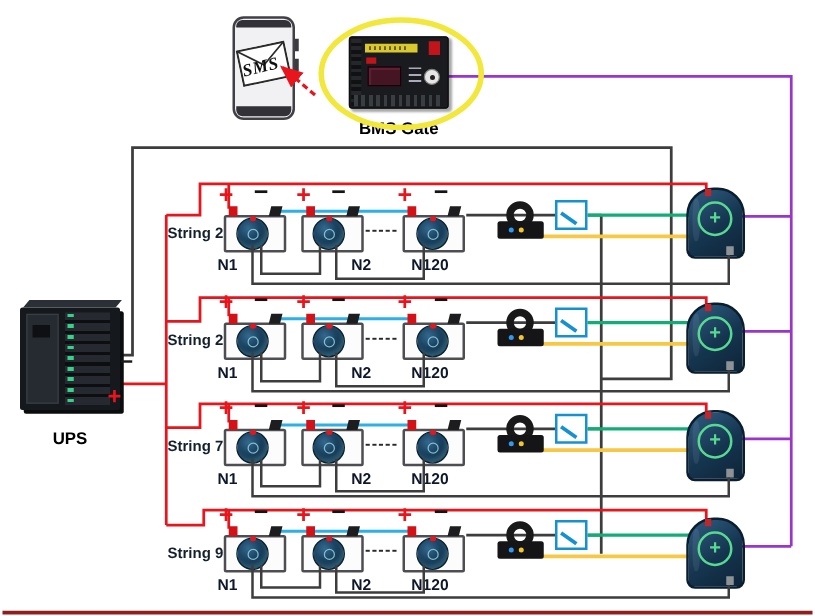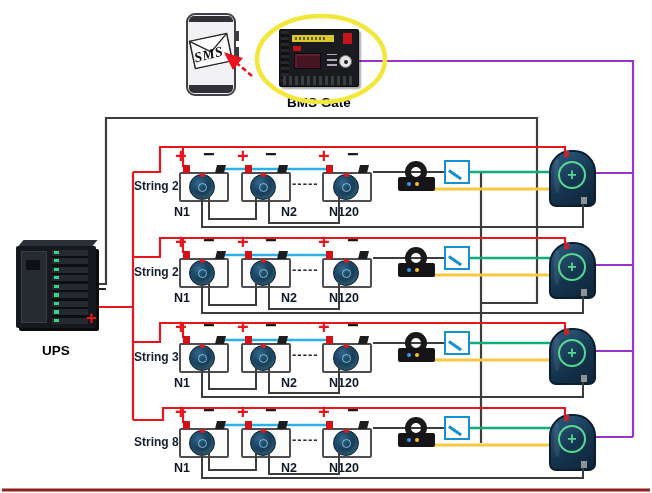--- a/index.html
+++ b/index.html
@@ -212,21 +212,21 @@
     <div class="ct">
         <div class="ring"></div>
         <div class="base"></div>
       </div>
     <div class="sw">
         <i></i>
       </div>
   </div>
 
   <div class="srow" style="--bt:343px">
-    <div class="slabel">String 3</div>
+    <div class="slabel">String 7</div>
     <div class="batt b1"></div>
     <div class="batt b2"></div>
     <div class="batt b3"></div>
     <span class="plus p1">+</span>
     <span class="plus p2">+</span>
     <span class="plus p3">+</span>
     <span class="minus m1">−</span>
     <span class="minus m2">−</span>
     <span class="minus m3">−</span>
     <div class="post r pr1"></div>
@@ -245,21 +245,21 @@
     <div class="ct">
         <div class="ring"></div>
         <div class="base"></div>
       </div>
     <div class="sw">
         <i></i>
       </div>
   </div>
 
   <div class="srow" style="--bt:428px">
-    <div class="slabel">String 8</div>
+    <div class="slabel">String 9</div>
     <div class="batt b1"></div>
     <div class="batt b2"></div>
     <div class="batt b3"></div>
     <span class="plus p1">+</span>
     <span class="plus p2">+</span>
     <span class="plus p3">+</span>
     <span class="minus m1">−</span>
     <span class="minus m2">−</span>
     <span class="minus m3">−</span>
     <div class="post r pr1"></div>

